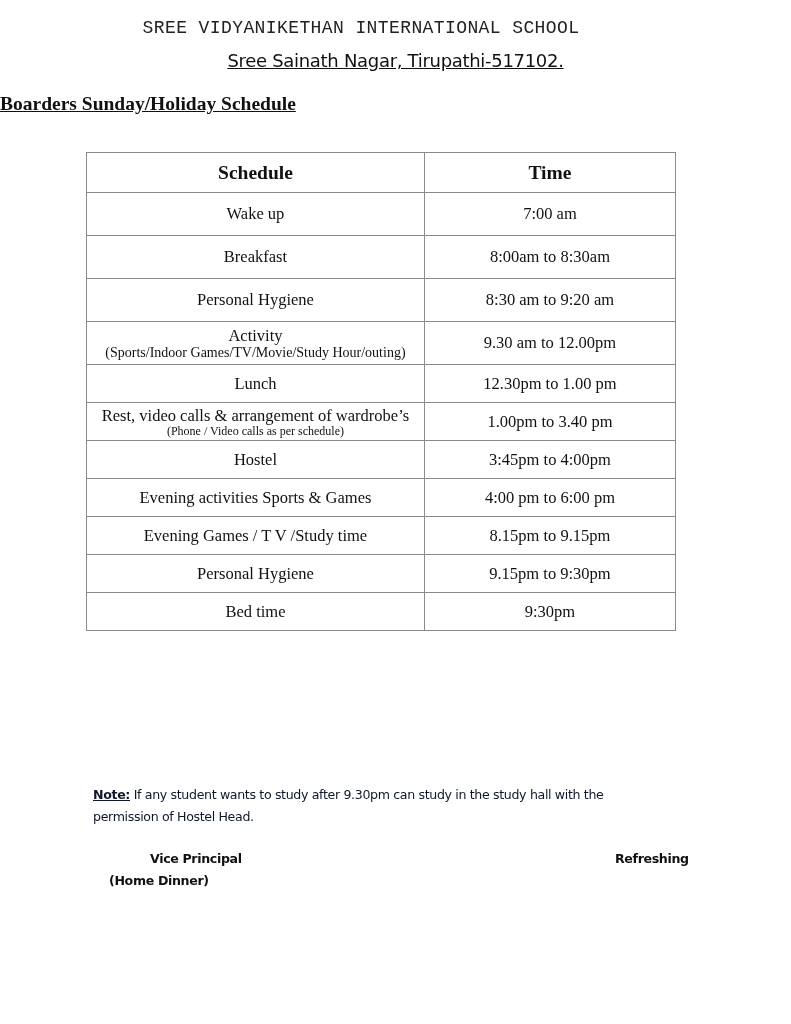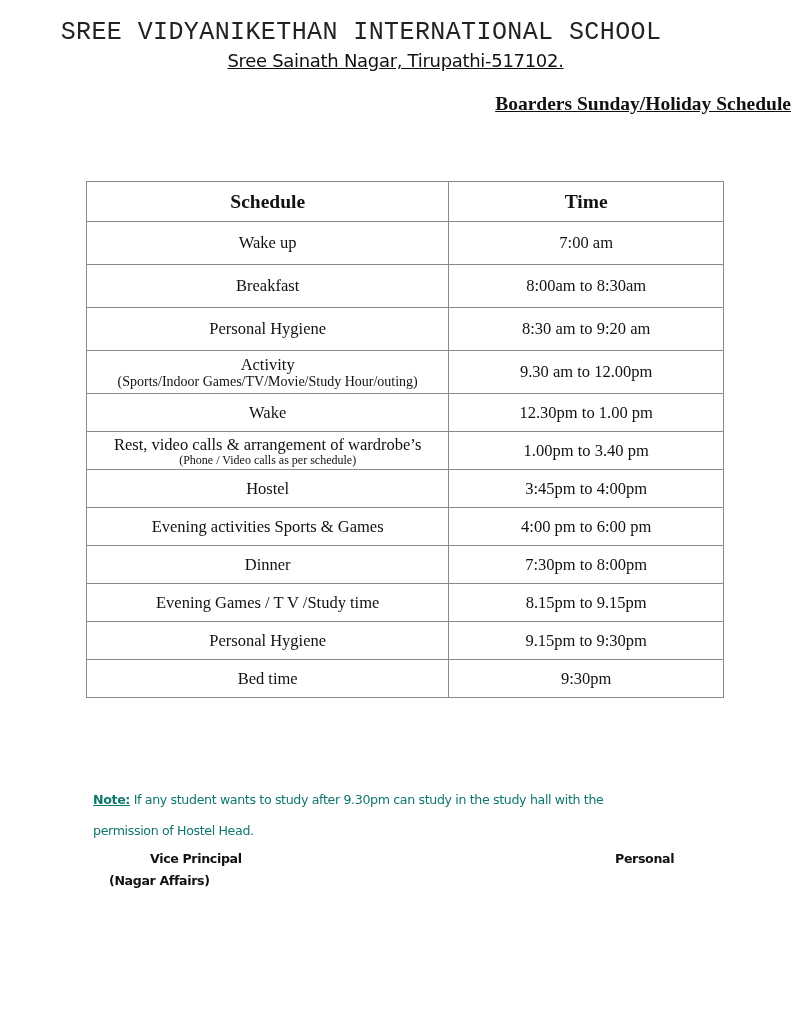--- a/index.html
+++ b/index.html
@@ -1,48 +1,48 @@
 <!DOCTYPE html>
 <html><head>
   <meta charset="utf-8">
   <style>
     html, body { margin: 0; padding: 0; background: #ffffff; }
     body { width: 791px; height: 1024px; position: relative; overflow: hidden; color: #111; }
     .school-name {
       position: absolute; left: 0; top: 18px; width: 722px; text-align: center;
-      font-family: "Liberation Mono", monospace; font-size: 25px; letter-spacing: 0.4px; color: #222;
+      font-family: "Liberation Mono", monospace; font-size: 18px; letter-spacing: 0.4px; color: #222;
     }
     .address {
       position: absolute; left: 0; top: 50px; width: 791px; text-align: center;
       font-family: "DejaVu Sans", sans-serif; font-size: 18px; text-decoration: underline; color: #111;
       letter-spacing: -0.3px;
     }
     .doc-title {
-      position: absolute; left: 0; top: 93px; width: 791px; text-align: right;
+      position: absolute; left: 0; top: 93px; width: 791px; text-align: left;
       font-family: "Liberation Serif", serif; font-weight: bold; font-size: 19.5px; text-decoration: underline; color: #111;
     }
     table.schedule {
-      position: absolute; left: 86px; top: 152px; width: 638px;
-      border-collapse: collapse; font-family: "Liberation Serif", serif; color: #111; margin-top: 29px;
+      position: absolute; left: 86px; top: 152px; width: 590px;
+      border-collapse: collapse; font-family: "Liberation Serif", serif; color: #111;
     }
     table.schedule td, table.schedule th {
       border: 1.5px solid #8a8a8a; text-align: center; vertical-align: middle; padding: 0;
     }
     table.schedule th { font-weight: bold; font-size: 19.5px; height: 39px; }
     table.schedule td { font-size: 16.5px; }
     col.c1 { width: 371px; }
     col.c2 { width: 283px; }
     tr.tall td { height: 42px; }
     tr.short td { height: 37px; }
     .sub { display: block; font-size: 12px; line-height: 13px; }
     .sub.mid { font-size: 14px; line-height: 15px; }
     .main-line { display: block; line-height: 19px; }
     .note {
       position: absolute; left: 93px; top: 784px; width: 560px;
-      font-family: "DejaVu Sans", sans-serif; font-size: 12.6px; line-height: 31px; color: #0f766e; letter-spacing: -0.35px;
+      font-family: "DejaVu Sans", sans-serif; font-size: 12.6px; line-height: 22px; color: #0f172a; letter-spacing: -0.35px;
     }
     .note-label { font-weight: bold; text-decoration: underline; }
     .sig {
       position: absolute; font-family: "DejaVu Sans", sans-serif; font-weight: bold; font-size: 12.6px;
       line-height: 22px; color: #111; letter-spacing: -0.35px;
     }
     .sig-left { left: 112px; top: 848px; text-align: center; }
     .sig-left .l1 { display: block; padding-left: 2px; text-align: right; margin-left: 36px; }
     .sig-left .l2 { display: block; margin-left: -3px; text-align: left; }
     .sig-right { left: 615px; top: 848px; }
@@ -79,56 +79,52 @@
       <td>8:30 am to 9:20 am</td>
     </tr>
     <tr class="tall">
       <td>
         <span class="main-line">Activity</span>
         <span class="sub mid">(Sports/Indoor Games/TV/Movie/Study Hour/outing)</span>
       </td>
       <td>9.30 am to 12.00pm</td>
     </tr>
     <tr class="short">
-      <td>Wake</td>
+      <td>Lunch</td>
       <td>12.30pm to 1.00 pm</td>
     </tr>
     <tr class="short">
       <td>
         <span class="main-line">Rest, video calls &amp; arrangement of wardrobe’s</span>
         <span class="sub">(Phone / Video calls as per schedule)</span>
       </td>
       <td>1.00pm to 3.40 pm</td>
     </tr>
     <tr class="short">
       <td>Hostel</td>
       <td>3:45pm to 4:00pm</td>
     </tr>
     <tr class="short">
       <td>Evening activities Sports &amp; Games</td>
       <td>4:00 pm to 6:00 pm</td>
-    </tr>
-    <tr class="short">
-      <td>Dinner</td>
-      <td>7:30pm to 8:00pm</td>
     </tr>
     <tr class="short">
       <td>Evening Games / T V /Study time</td>
       <td>8.15pm to 9.15pm</td>
     </tr>
     <tr class="short">
       <td>Personal Hygiene</td>
       <td>9.15pm to 9:30pm</td>
     </tr>
     <tr class="short">
       <td>Bed time</td>
       <td>9:30pm</td>
     </tr>
   </tbody>
 </table>
 
 <div class="note"><span class="note-label">Note:</span><span> If any student wants to study after 9.30pm can study in the study hall with the permission of Hostel Head.</span></div>
 
 <div class="sig sig-left">
   <span class="l1">Vice Principal</span>
-  <span class="l2">(Nagar Affairs)</span>
+  <span class="l2">(Home Dinner)</span>
 </div>
-<div class="sig sig-right">Personal</div>
+<div class="sig sig-right">Refreshing</div>
 
 </body></html>

